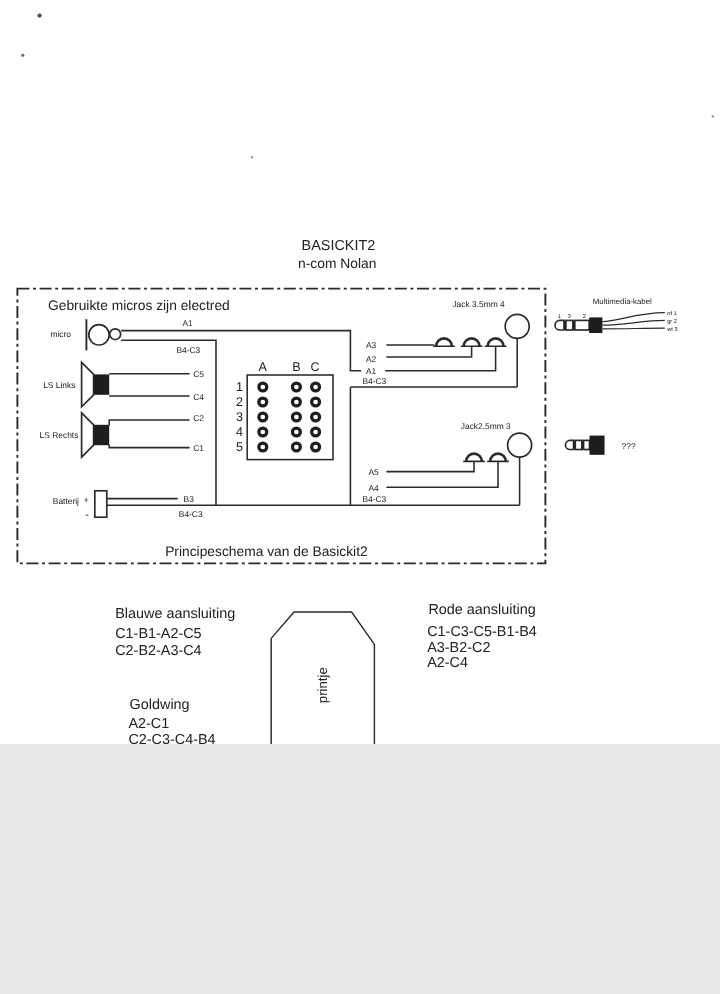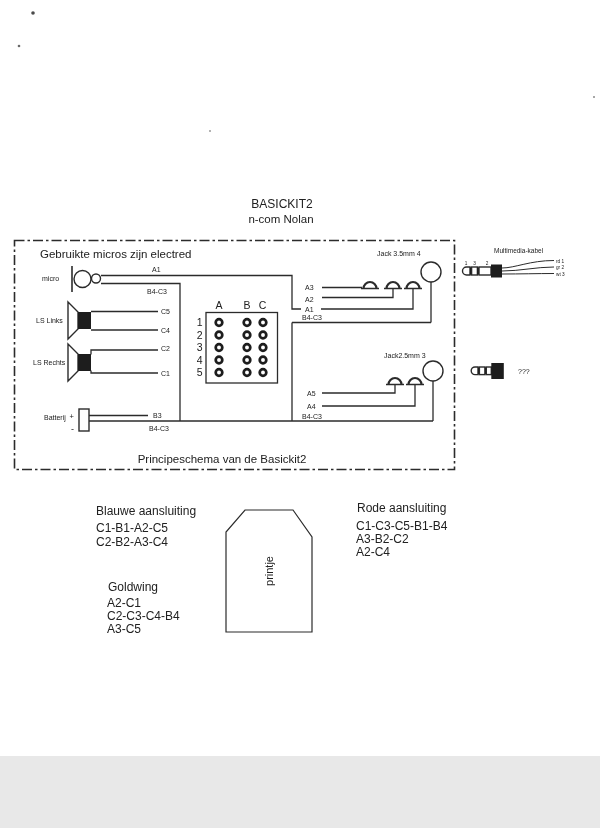--- a/index.html
+++ b/index.html
@@ -1,16 +1,16 @@
 <!DOCTYPE html>
 <html><head>
 <meta charset="utf-8">
 <style>
   html,body{margin:0;padding:0;background:#e8e8e8;}
-  #page{position:relative;width:600px;height:756px;background:#ffffff;overflow:hidden;
+  #page{position:relative;width:600px;height:620px;background:#ffffff;overflow:hidden;
         font-family:"Liberation Sans", sans-serif;}
   svg{display:block;position:absolute;left:0;top:0;}
   text{fill:#212121;font-family:"Liberation Sans", sans-serif;}
   .ln{stroke:#2b2b2b;stroke-width:1.3;fill:none;}
   .ln2{stroke:#2b2b2b;stroke-width:1.6;fill:none;}
   .dome{stroke:#2b2b2b;stroke-width:2.2;fill:none;}
   .shape{stroke:#2b2b2b;stroke-width:1.4;fill:#ffffff;}
   .solid{fill:#1d1d1d;stroke:none;}
   .t45{font-size:4.7px;}
   .t65{font-size:6.5px;}

